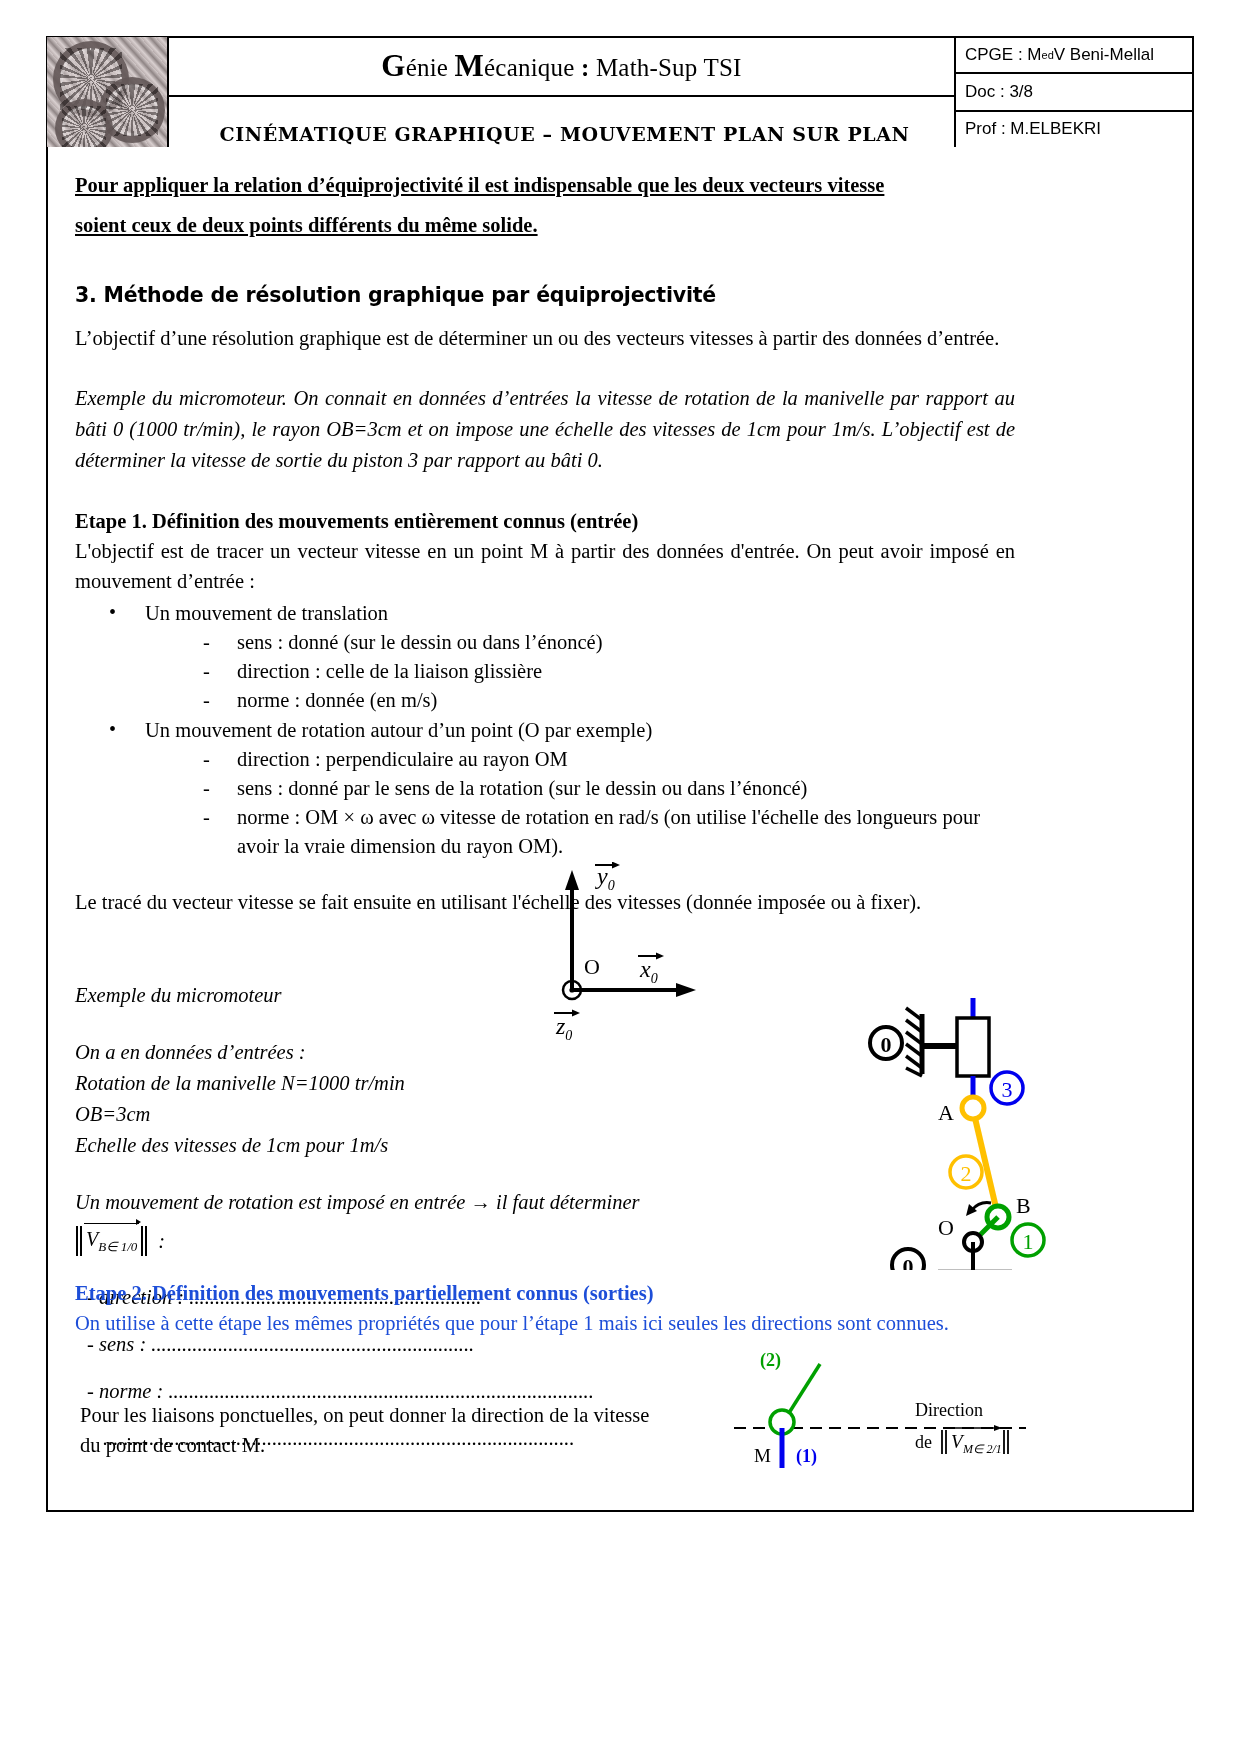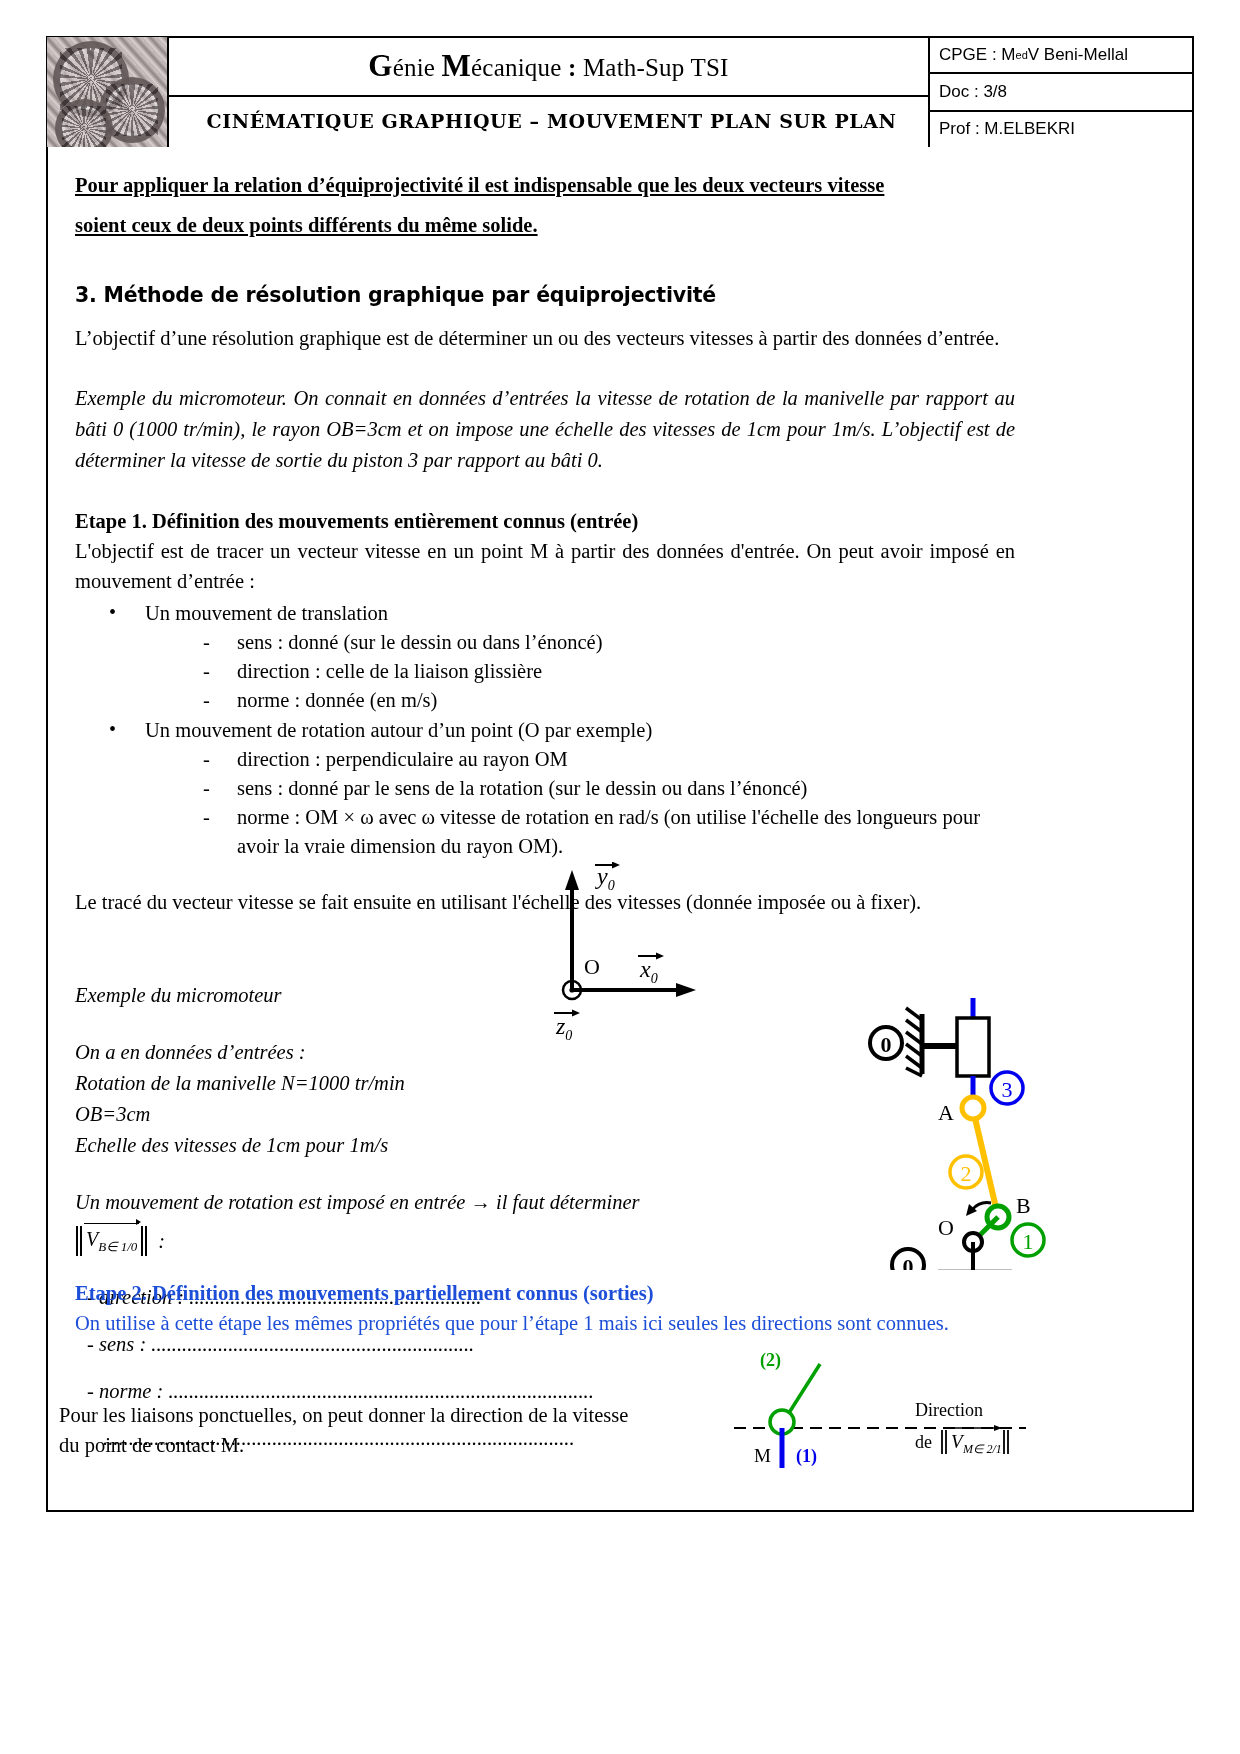--- a/index.html
+++ b/index.html
@@ -79,36 +79,36 @@
     font-family: "Liberation Serif", serif;
     font-size: 25px;
     color: #000;
     letter-spacing: 0.2px;
   }
   .hdr-title .big { font-size: 31px; }
   .hdr-title .bold { font-weight: bold; }
   .hdr-sub-row {
     height: 48px;
     display: flex;
-    align-items: center;
+    align-items: flex-end;
     justify-content: center;
     box-sizing: border-box;
     padding-left: 6px;
   }
   .hdr-sub {
     font-family: "DejaVu Serif", serif;
     font-weight: bold;
     font-size: 19px;
     letter-spacing: 0.6px;
     color: #000;
     white-space: nowrap;
   }
 
   .hdr-right {
-    width: 265px;
+    width: 239px;
     border-left: 2px solid #000;
     display: flex;
     flex-direction: column;
     box-sizing: border-box;
     font-family: "Liberation Sans", sans-serif;
   }
   .hdr-cell {
     flex: 1;
     display: flex;
     align-items: center;
@@ -276,21 +276,21 @@
     position: absolute;
     left: 75px;
     top: 1282px;
     width: 940px;
     color: #1d4ed8;
   }
   .etape2 p.para { font-size: 20.5px; line-height: 30px; }
 
   .bottomtext {
     position: absolute;
-    left: 59px;
+    left: 80px;
     top: 1400px;
     width: 620px;
     font-size: 20.5px;
     line-height: 30px;
     color: #000;
   }
   .bottomfig {
     position: absolute;
     left: 730px;
     top: 1350px;

